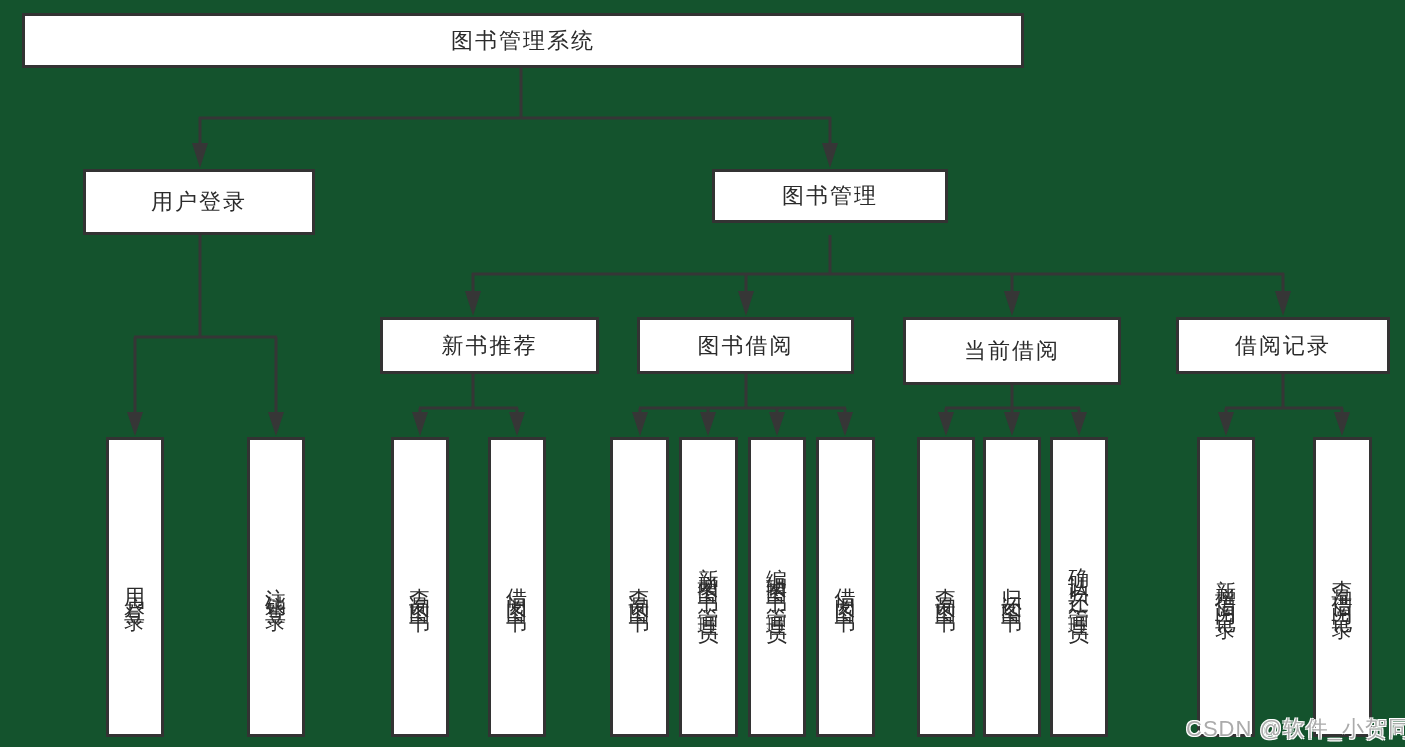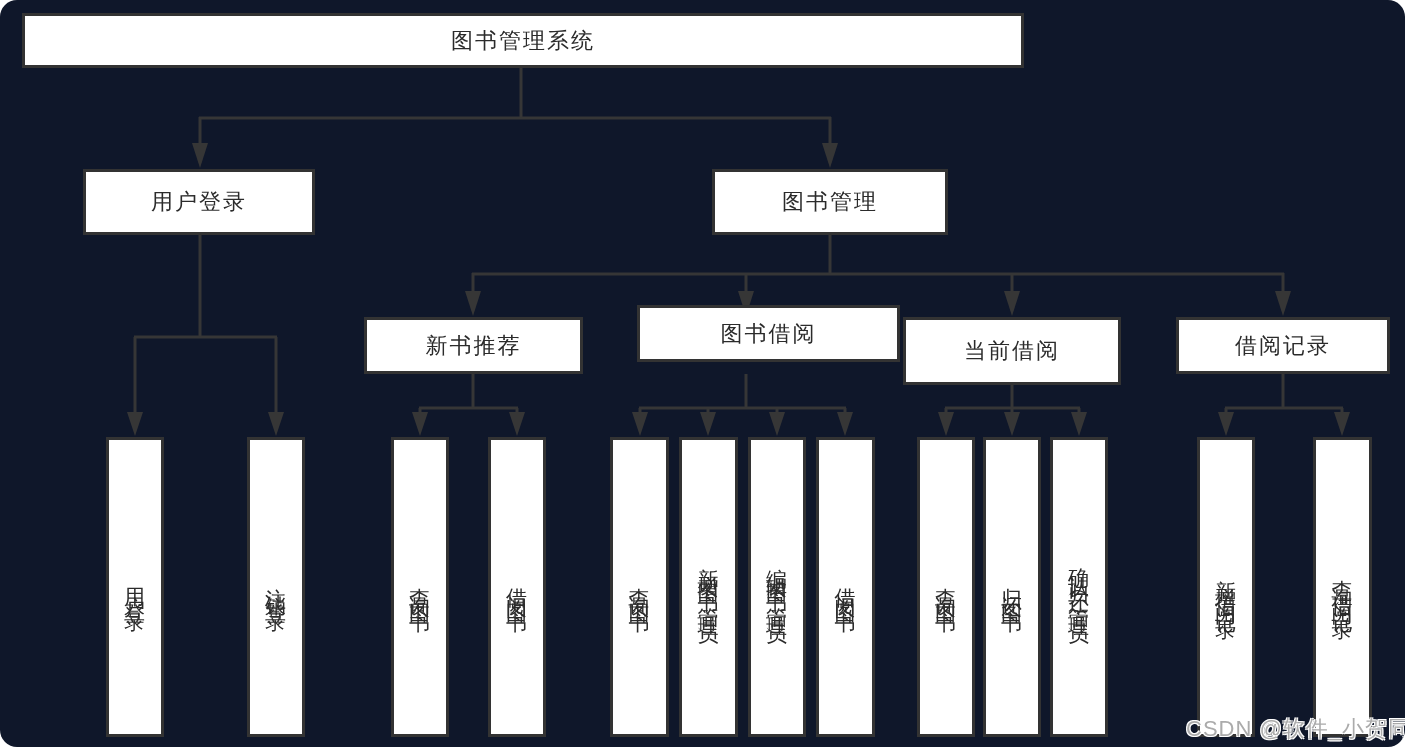--- a/index.html
+++ b/index.html
@@ -1,23 +1,22 @@
 <!DOCTYPE html>
 <html><head>
 <meta charset="utf-8">
 <style>
   html, body { margin: 0; padding: 0; background: #ffffff; }
   .canvas {
     position: relative;
     width: 1405px;
     height: 747px;
-    background: #0f172a;
+    background: #14532d;
     font-family: "Liberation Sans", "DejaVu Sans", sans-serif;
     overflow: hidden;
-    border-radius: 17px;
   }
   .connector-svg { position: absolute; left: 0; top: 0; z-index: 1; }
   .box {
     position: absolute;
     box-sizing: border-box;
     background: #ffffff;
     border: 3px solid #333333;
     display: flex;
     align-items: center;
     justify-content: center;
@@ -80,24 +79,24 @@
       <polygon points="1004,412 1020,412 1012,436"></polygon>
       <polygon points="1071,412 1087,412 1079,436"></polygon>
       <polygon points="1218,412 1234,412 1226,436"></polygon>
       <polygon points="1334,412 1350,412 1342,436"></polygon>
     </g>
   </svg>
 
   <div class="box" style="left:22px;top:13px;width:1002px;height:55px;">图书管理系统</div>
 
   <div class="box" style="left:83px;top:169px;width:232px;height:66px;">用户登录</div>
-  <div class="box" style="left:712px;top:169px;width:236px;height:66px;">图书管理</div>
+  <div class="box" style="left:712px;top:169px;width:236px;height:54px;">图书管理</div>
 
-  <div class="box" style="left:364px;top:317px;width:219px;height:57px;">新书推荐</div>
-  <div class="box" style="left:637px;top:305px;width:263px;height:57px;">图书借阅</div>
+  <div class="box" style="left:380px;top:317px;width:219px;height:57px;">新书推荐</div>
+  <div class="box" style="left:637px;top:317px;width:217px;height:57px;">图书借阅</div>
   <div class="box" style="left:903px;top:317px;width:218px;height:68px;">当前借阅</div>
   <div class="box" style="left:1176px;top:317px;width:214px;height:57px;">借阅记录</div>
 
   <div class="box leaf" style="left:106px;top:437px;width:58px;height:300px;">用户登录</div>
   <div class="box leaf" style="left:247px;top:437px;width:58px;height:300px;">注销登录</div>
 
   <div class="box leaf" style="left:391px;top:437px;width:58px;height:300px;">查询图书</div>
   <div class="box leaf" style="left:488px;top:437px;width:58px;height:300px;">借阅图书</div>
 
   <div class="box leaf" style="left:610px;top:437px;width:59px;height:300px;">查询图书</div>

